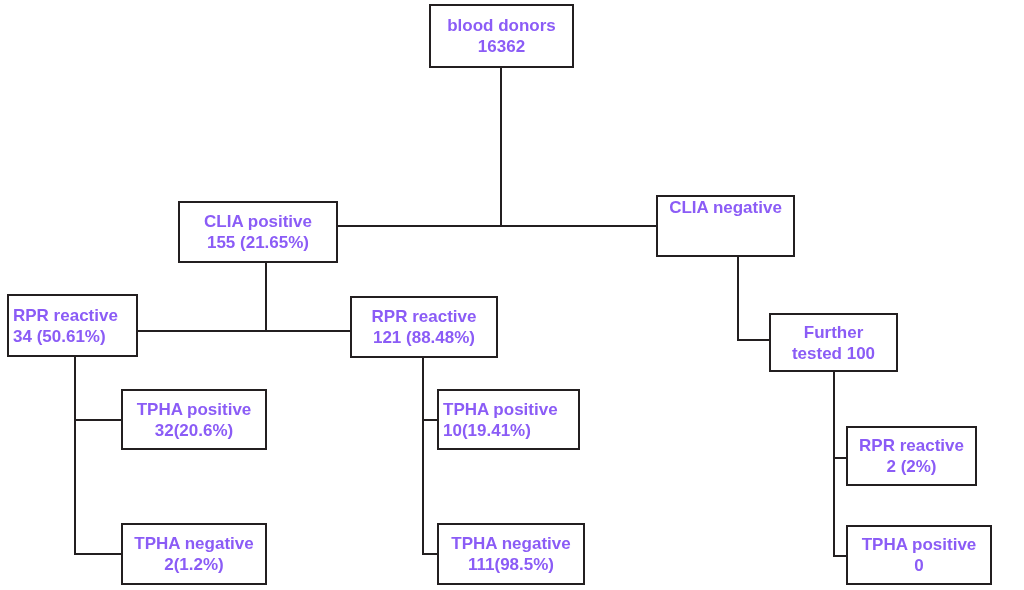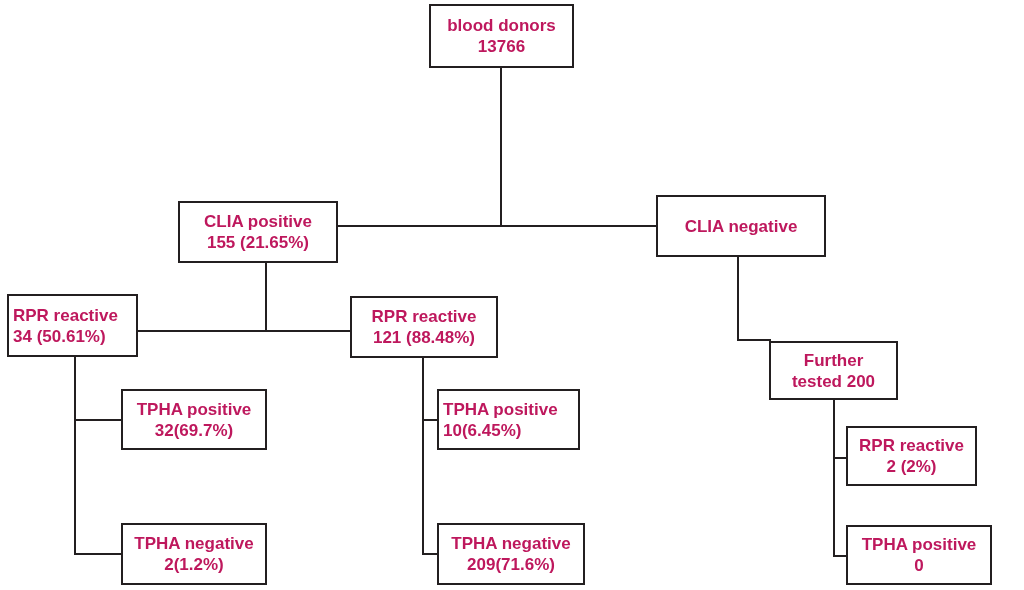--- a/index.html
+++ b/index.html
@@ -14,21 +14,21 @@
     height: 590px;
     background: #ffffff;
     font-family: "Liberation Sans", "DejaVu Sans", sans-serif;
     overflow: hidden;
   }
   .node {
     position: absolute;
     box-sizing: border-box;
     border: 2px solid #231f20;
     background: #ffffff;
-    color: #be185d;
+    color: #8b5cf6;
     font-weight: bold;
     font-size: 17px;
     line-height: 21px;
     display: flex;
     flex-direction: column;
     justify-content: center;
     z-index: 2;
     padding: 0 4px;
   }
   .node .line1, .node .line2 {
@@ -67,65 +67,65 @@
 
   <div class="connector v-line" style="left:737px; top:257px; height:84px;"></div>
   <div class="connector h-line" style="left:737px; top:339px; width:34px;"></div>
 
   <div class="connector v-line" style="left:833px; top:372px; height:185px;"></div>
   <div class="connector h-line" style="left:833px; top:457px; width:15px;"></div>
   <div class="connector h-line" style="left:833px; top:555px; width:15px;"></div>
 
   <div class="node align-center" style="left:429px; top:4px; width:145px; height:64px;">
     <span class="line1">blood donors</span>
-    <span class="line2">13766</span>
+    <span class="line2">16362</span>
   </div>
 
   <div class="node align-center" style="left:178px; top:201px; width:160px; height:62px;">
     <span class="line1">CLIA positive</span>
     <span class="line2">155 (21.65%)</span>
   </div>
 
-  <div class="node align-center" style="left:656px; top:195px; width:170px; height:62px;">
+  <div class="node align-center" style="left:656px; top:195px; width:139px; height:62px;justify-content:space-between;">
     <span class="line1">CLIA negative</span>
   </div>
 
   <div class="node align-left" style="left:7px; top:294px; width:131px; height:63px;">
     <span class="line1">RPR reactive</span>
     <span class="line2">34 (50.61%)</span>
   </div>
 
   <div class="node align-center" style="left:350px; top:296px; width:148px; height:62px;">
     <span class="line1">RPR reactive</span>
     <span class="line2">121 (88.48%)</span>
   </div>
 
   <div class="node align-center" style="left:121px; top:389px; width:146px; height:61px;">
     <span class="line1">TPHA positive</span>
-    <span class="line2">32(69.7%)</span>
+    <span class="line2">32(20.6%)</span>
   </div>
 
   <div class="node align-center" style="left:121px; top:523px; width:146px; height:62px;">
     <span class="line1">TPHA negative</span>
     <span class="line2">2(1.2%)</span>
   </div>
 
   <div class="node align-left" style="left:437px; top:389px; width:143px; height:61px;">
     <span class="line1">TPHA positive</span>
-    <span class="line2">10(6.45%)</span>
+    <span class="line2">10(19.41%)</span>
   </div>
 
   <div class="node align-center" style="left:437px; top:523px; width:148px; height:62px;">
     <span class="line1">TPHA negative</span>
-    <span class="line2">209(71.6%)</span>
+    <span class="line2">111(98.5%)</span>
   </div>
 
-  <div class="node align-center" style="left:769px; top:313px; width:129px; height:59px;margin-top:28px;">
+  <div class="node align-center" style="left:769px; top:313px; width:129px; height:59px;">
     <span class="line1">Further</span>
-    <span class="line2">tested 200</span>
+    <span class="line2">tested 100</span>
   </div>
 
   <div class="node align-center" style="left:846px; top:426px; width:131px; height:60px;">
     <span class="line1">RPR reactive</span>
     <span class="line2">2 (2%)</span>
   </div>
 
   <div class="node align-center" style="left:846px; top:525px; width:146px; height:60px;">
     <span class="line1">TPHA positive</span>
     <span class="line2">0</span>

